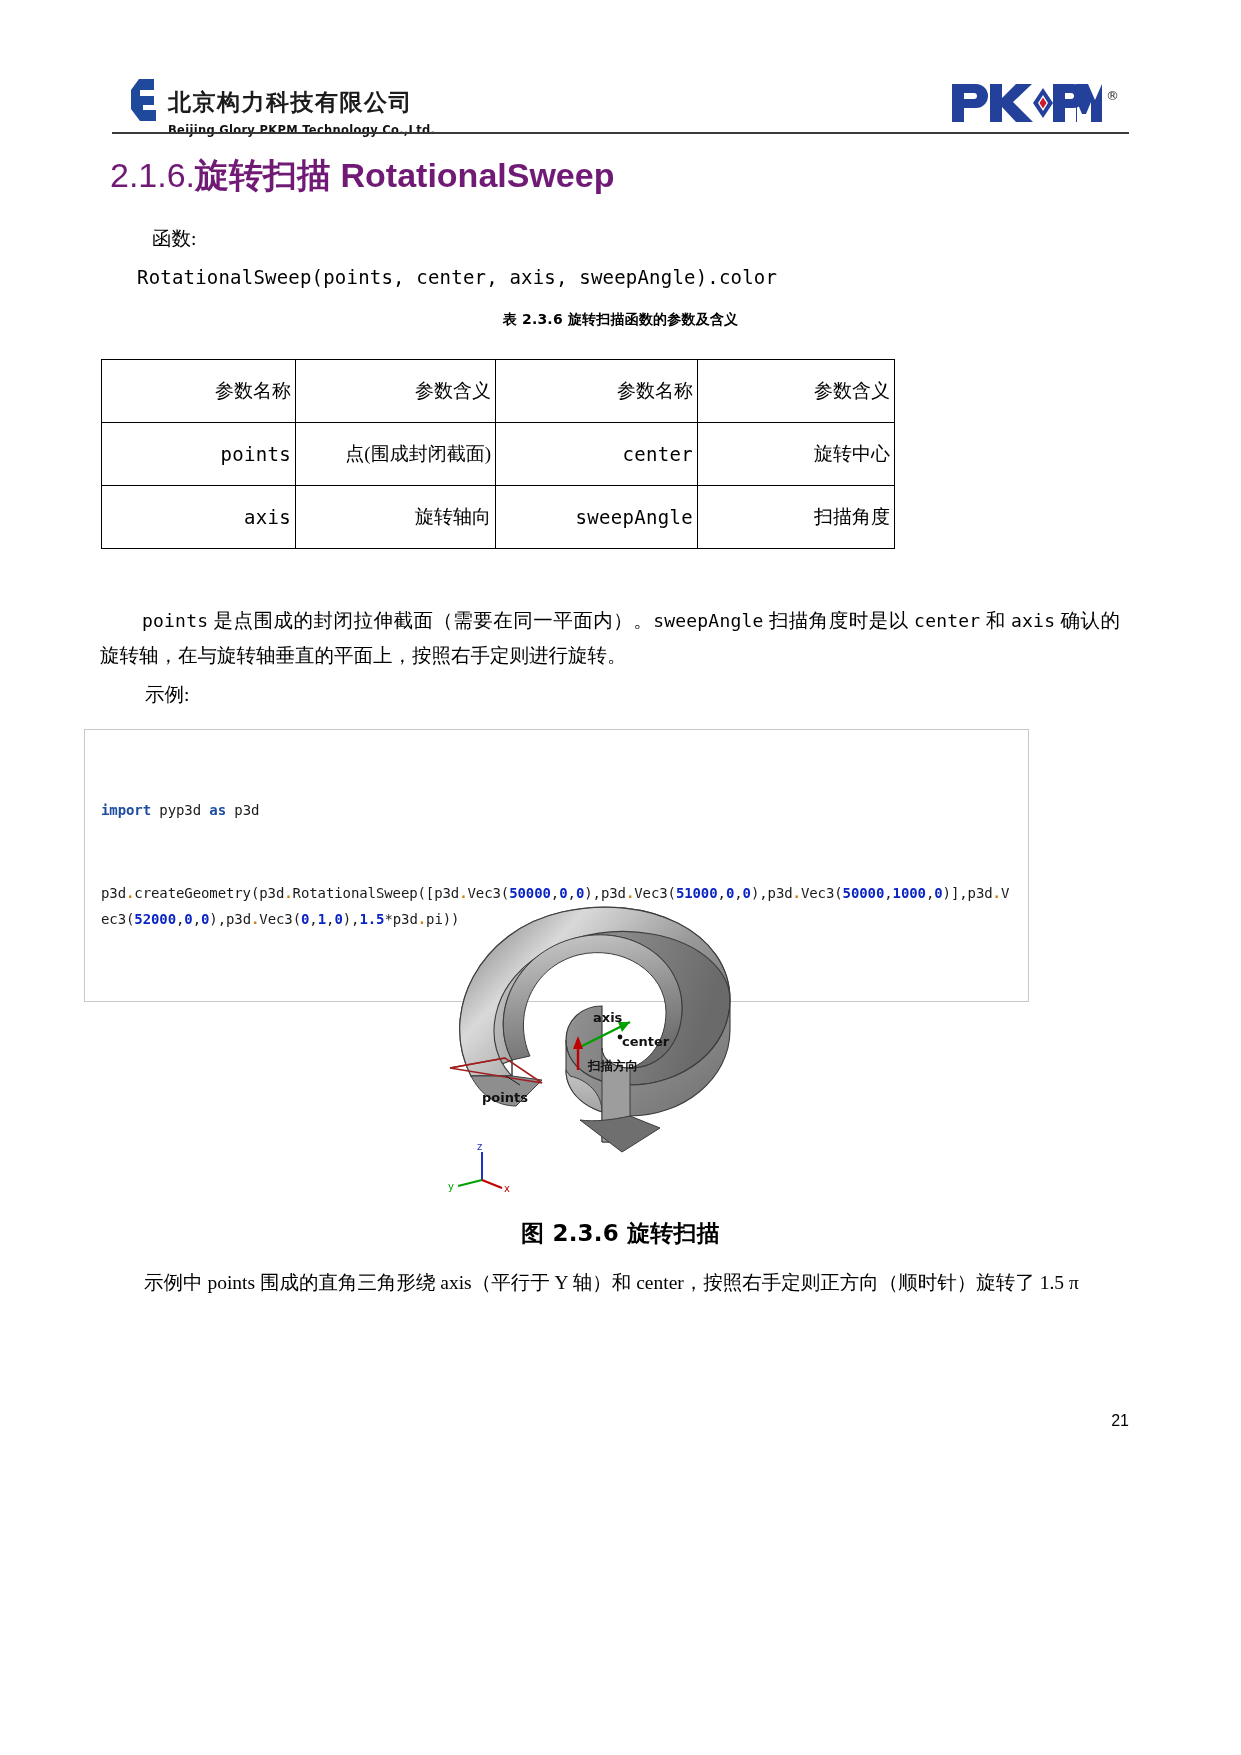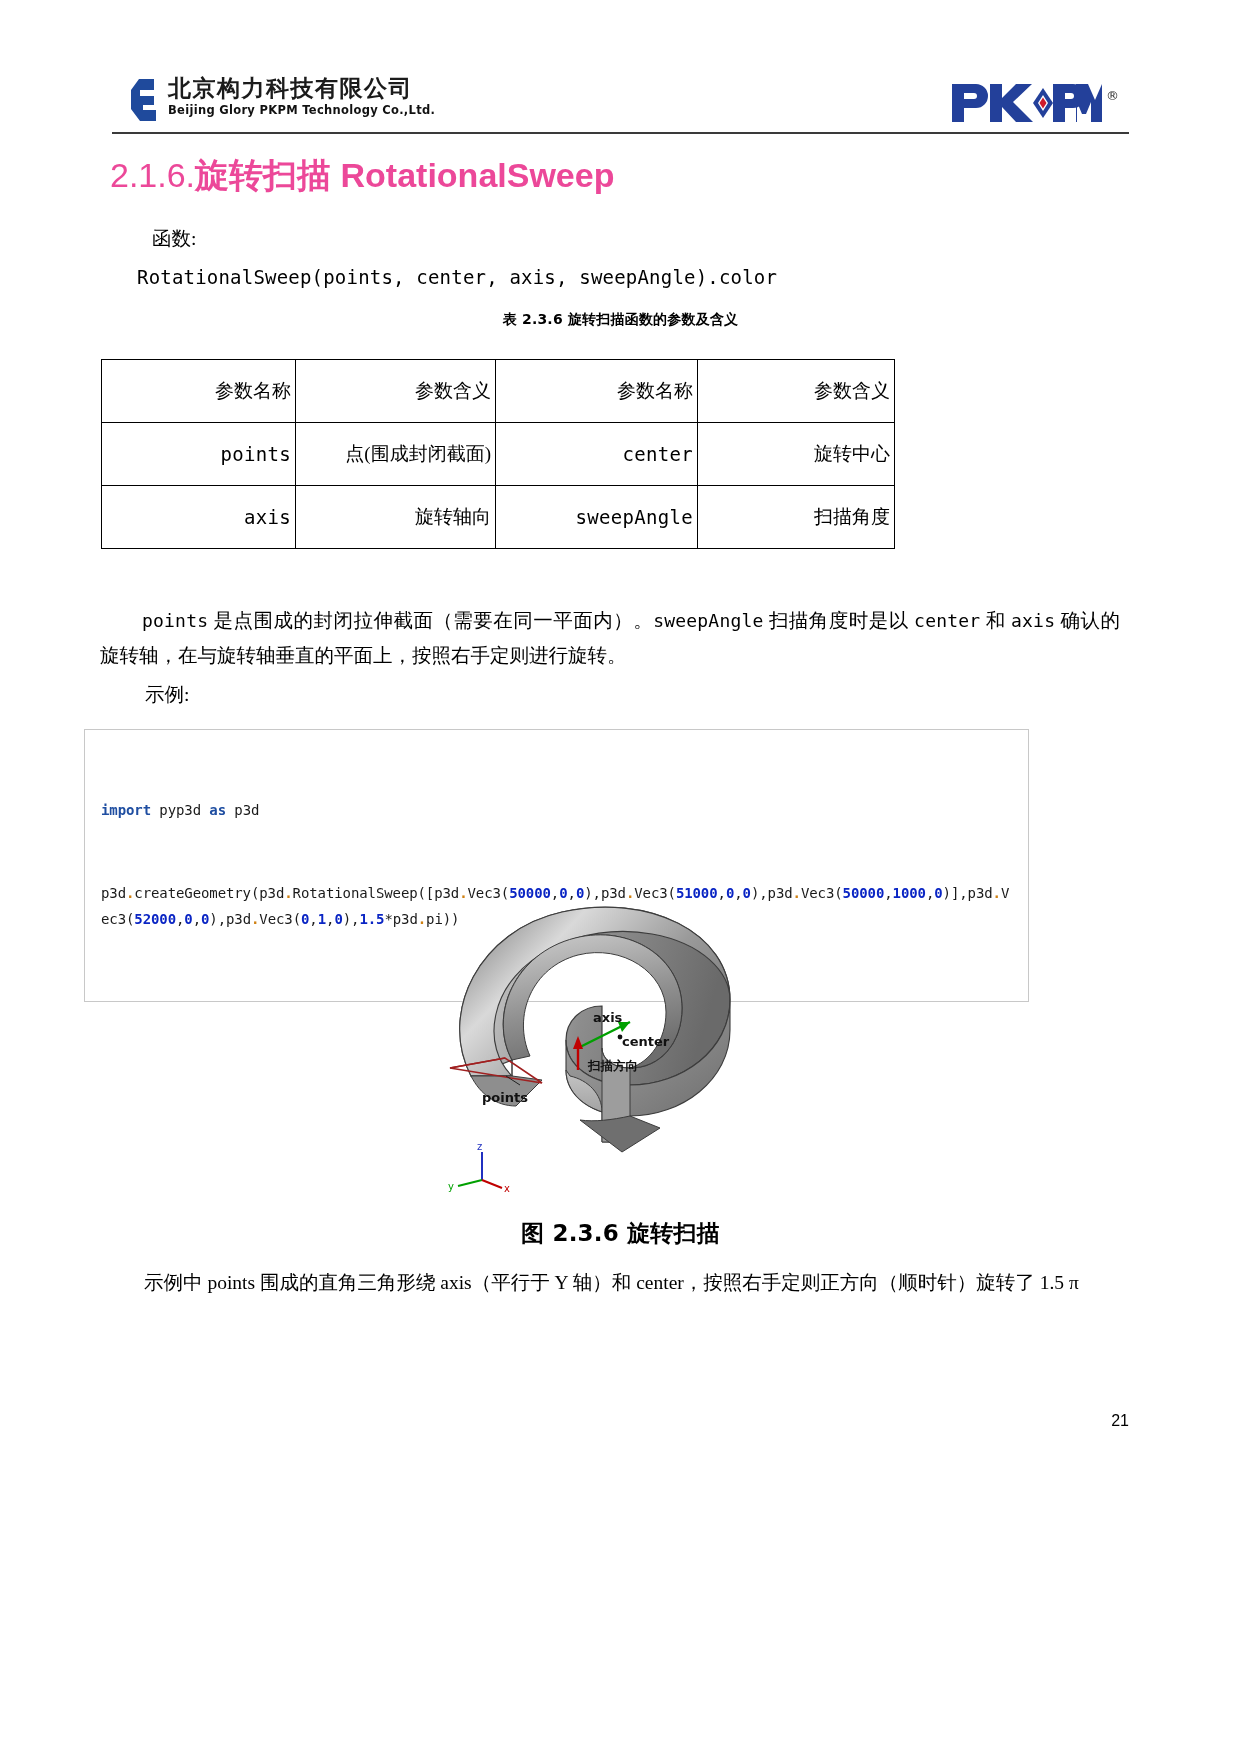--- a/index.html
+++ b/index.html
@@ -49,29 +49,30 @@
     justify-content: center;
   }
   .glory-cn {
     font-family: "DejaVu Sans", sans-serif;
     font-size: 23px;
     font-weight: bold;
     letter-spacing: 1.5px;
     color: #1b1b1b;
     line-height: 1.12;
     white-space: nowrap;
+    margin-top: 14px;
   }
   .glory-en {
     font-family: "DejaVu Sans", sans-serif;
     font-size: 11.5px;
     font-weight: bold;
     letter-spacing: 0.3px;
     color: #111111;
     white-space: nowrap;
-    margin-top: 1px;
+    margin-top: 7px;
   }
   .logo-right {
     position: absolute;
     right: 10px;
     top: 12px;
     display: flex;
     align-items: flex-start;
   }
   .pkpm-wrap {
     display: flex;
@@ -94,21 +95,21 @@
   }
 
   
   .section-title {
     position: absolute;
     left: 110px;
     top: 155px;
     font-family: "Liberation Sans", sans-serif;
     font-size: 34px;
     line-height: 1.2;
-    color: #ec4899;
+    color: #701a75;
     white-space: nowrap;
   }
   .section-title .num { font-weight: normal; }
   .section-title .cn  { font-weight: bold; }
   .section-title .en  { font-weight: bold; }
 
   
   .para {
     position: absolute;
     font-size: 19.5px;

